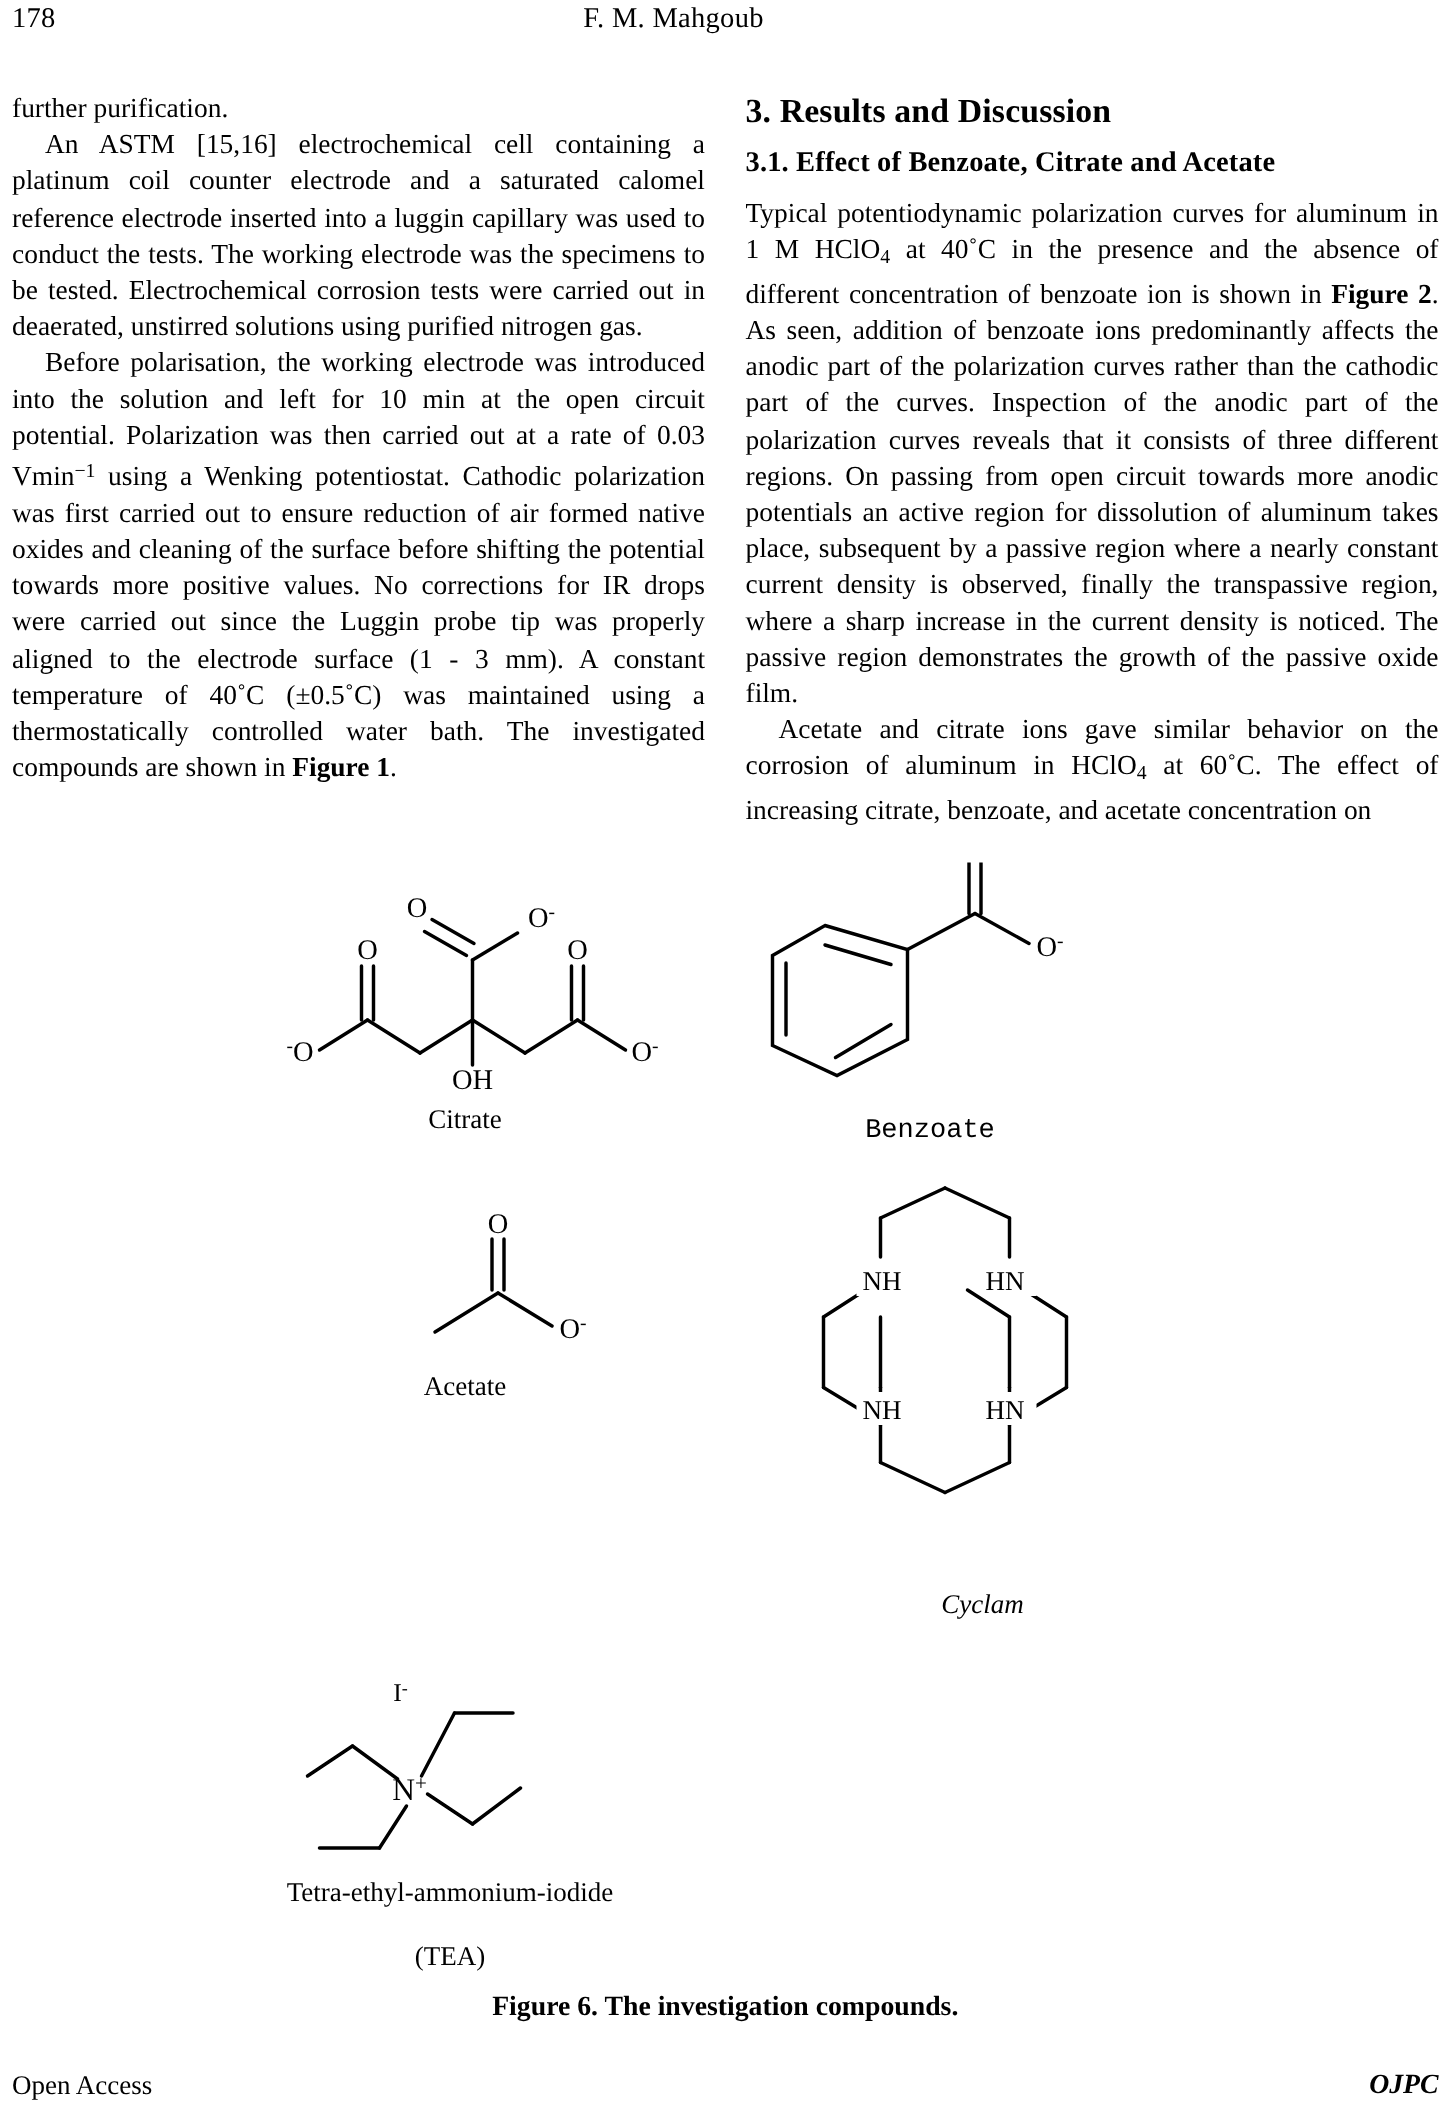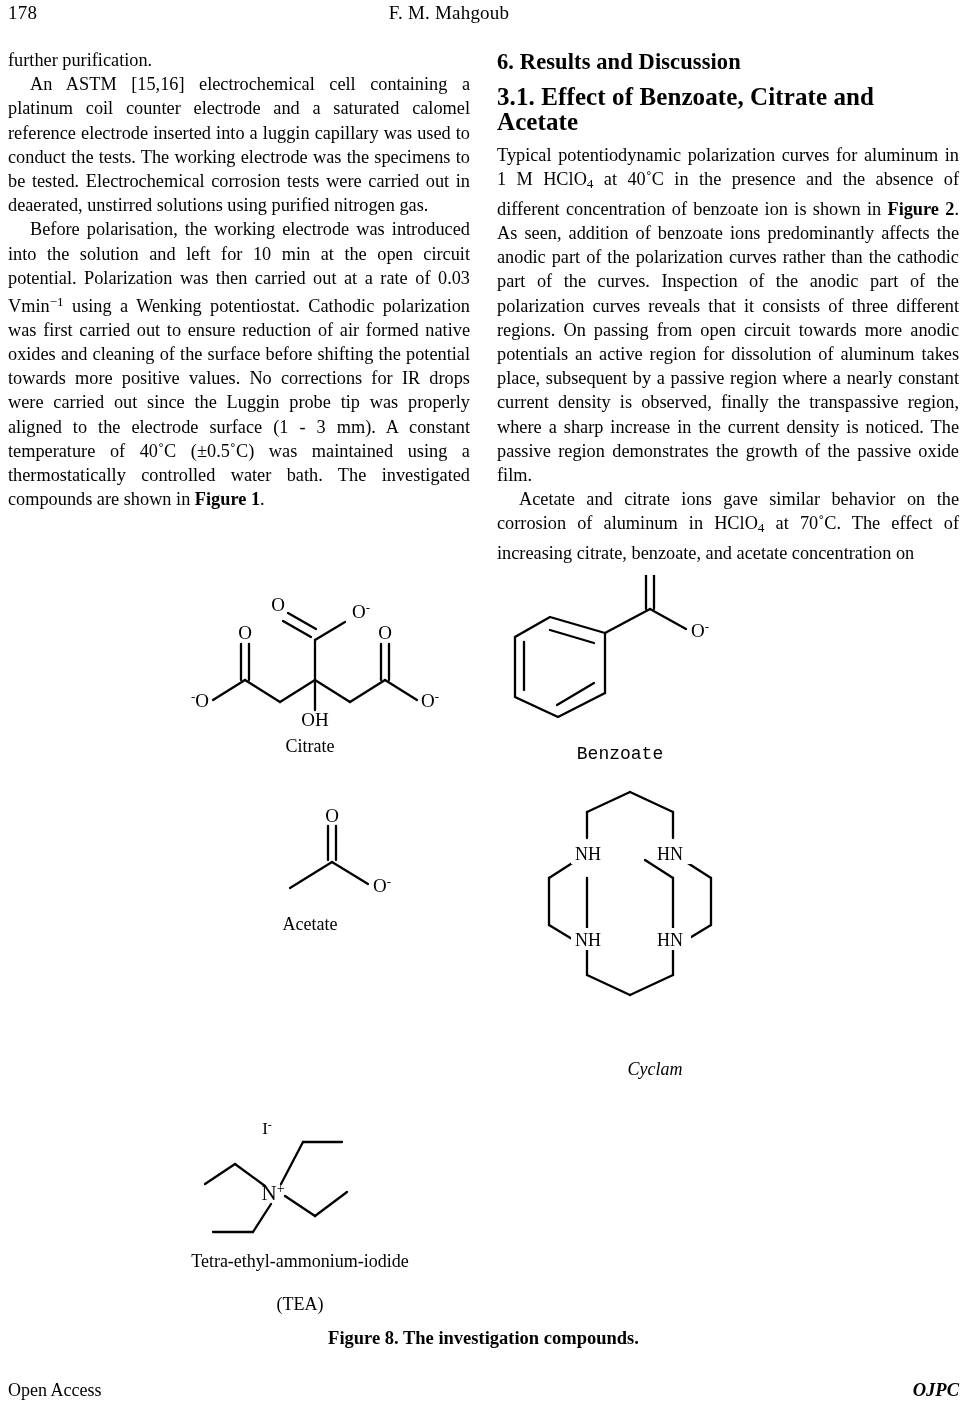--- a/index.html
+++ b/index.html
@@ -44,21 +44,21 @@
   
   .columns {
     position: absolute;
     top: 44px;
     left: 8px;
     width: 951px;
     height: 530px;
   }
   .col {
     position: absolute;
-    top: 4px;
+    top: 16px;
     width: 462px;
   }
   .col-left  { left: 0; }
   .col-right { left: 489px; }
 
   .col p {
     margin: 0;
     font-size: 18.3px;
     line-height: 24.2px;
     text-align: justify;
@@ -69,21 +69,21 @@
 
   h2.sec {
     margin: 0 0 9px 0;
     font-size: 22.5px;
     font-weight: bold;
     line-height: 27px;
     letter-spacing: 0.1px;
   }
   h3.subsec {
     margin: 0 0 9px 0;
-    font-size: 25px;
+    font-size: 19px;
     font-weight: bold;
     line-height: 25px;
     letter-spacing: 0.1px;
   }
   .b { font-weight: bold; }
   sub { font-size: 0.72em; vertical-align: -0.25em; }
   sup { font-size: 0.72em; vertical-align: 0.42em; }
 
   
   .figure-area {
@@ -149,24 +149,24 @@
 
 <div class="columns">
 
   <div class="col col-left">
     <p>further purification.</p>
     <p class="indent">An ASTM [15,16] electrochemical cell containing a platinum coil counter electrode and a saturated calomel reference electrode inserted into a luggin capillary was used to conduct the tests. The working electrode was the specimens to be tested. Electrochemical corrosion tests were carried out in deaerated, unstirred solutions using purified nitrogen gas.</p>
     <p class="indent"><span>Before polarisation, the working electrode was introduced into the solution and left for 10 min at the open circuit potential. Polarization was then carried out at a rate of 0.03 Vmin</span><sup>−1</sup><span> using a Wenking potentiostat. Cathodic polarization was first carried out to ensure reduction of air formed native oxides and cleaning of the surface before shifting the potential towards more positive values. No corrections for IR drops were carried out since the Luggin probe tip was properly aligned to the electrode surface (1 - 3 mm). A constant temperature of 40˚C (±0.5˚C) was maintained using a thermostatically controlled water bath. The investigated compounds are shown in </span><span class="b">Figure 1</span><span>.</span></p>
   </div>
 
   <div class="col col-right">
-    <h2 class="sec">6. Results and Discussion</h2>
+    <h2 class="sec">3. Results and Discussion</h2>
     <h3 class="subsec">3.1. Effect of Benzoate, Citrate and Acetate</h3>
     <p><span>Typical potentiodynamic polarization curves for aluminum in 1 M HClO</span><sub>4</sub><span> at 40˚C in the presence and the absence of different concentration of benzoate ion is shown in </span><span class="b">Figure 2</span><span>. As seen, addition of benzoate ions predominantly affects the anodic part of the polarization curves rather than the cathodic part of the curves. Inspection of the anodic part of the polarization curves reveals that it consists of three different regions. On passing from open circuit towards more anodic potentials an active region for dissolution of aluminum takes place, subsequent by a passive region where a nearly constant current density is observed, finally the transpassive region, where a sharp increase in the current density is noticed. The passive region demonstrates the growth of the passive oxide film.</span></p>
-    <p class="indent"><span>Acetate and citrate ions gave similar behavior on the corrosion of aluminum in HClO</span><sub>4</sub><span> at 70˚C. The effect of increasing citrate, benzoate, and acetate concentration on</span></p>
+    <p class="indent"><span>Acetate and citrate ions gave similar behavior on the corrosion of aluminum in HClO</span><sub>4</sub><span> at 60˚C. The effect of increasing citrate, benzoate, and acetate concentration on</span></p>
   </div>
 </div>
 
 <div class="figure-area">
 
   <div class="struct" style="left:185px; top:5px;">
     <svg width="260" height="150" viewBox="0 0 260 150">
       <g stroke="#000" stroke-width="2.3" fill="none" stroke-linecap="round">
 
         <line x1="130" y1="100" x2="130" y2="60"></line>
@@ -308,18 +308,18 @@
         <text x="78" y="80">N<tspan font-size="14" dy="-7">+</tspan></text>
         <text x="72" y="14" font-size="17">I<tspan font-size="12" dy="-5">-</tspan></text>
       </g>
     </svg>
   </div>
   <div class="cap" style="left:155px; top:675px; width:290px;">Tetra-ethyl-ammonium-iodide</div>
   <div class="cap" style="left:200px; top:718px; width:200px;">(TEA)</div>
 
 </div>
 
-<div class="fig-caption">Figure 8. The investigation compounds.</div>
+<div class="fig-caption">Figure 6. The investigation compounds.</div>
 
 <div class="footer">
   <div class="oa">Open  Access</div>
   <div class="jrn">OJPC</div>
 </div>
 
 </body></html>

